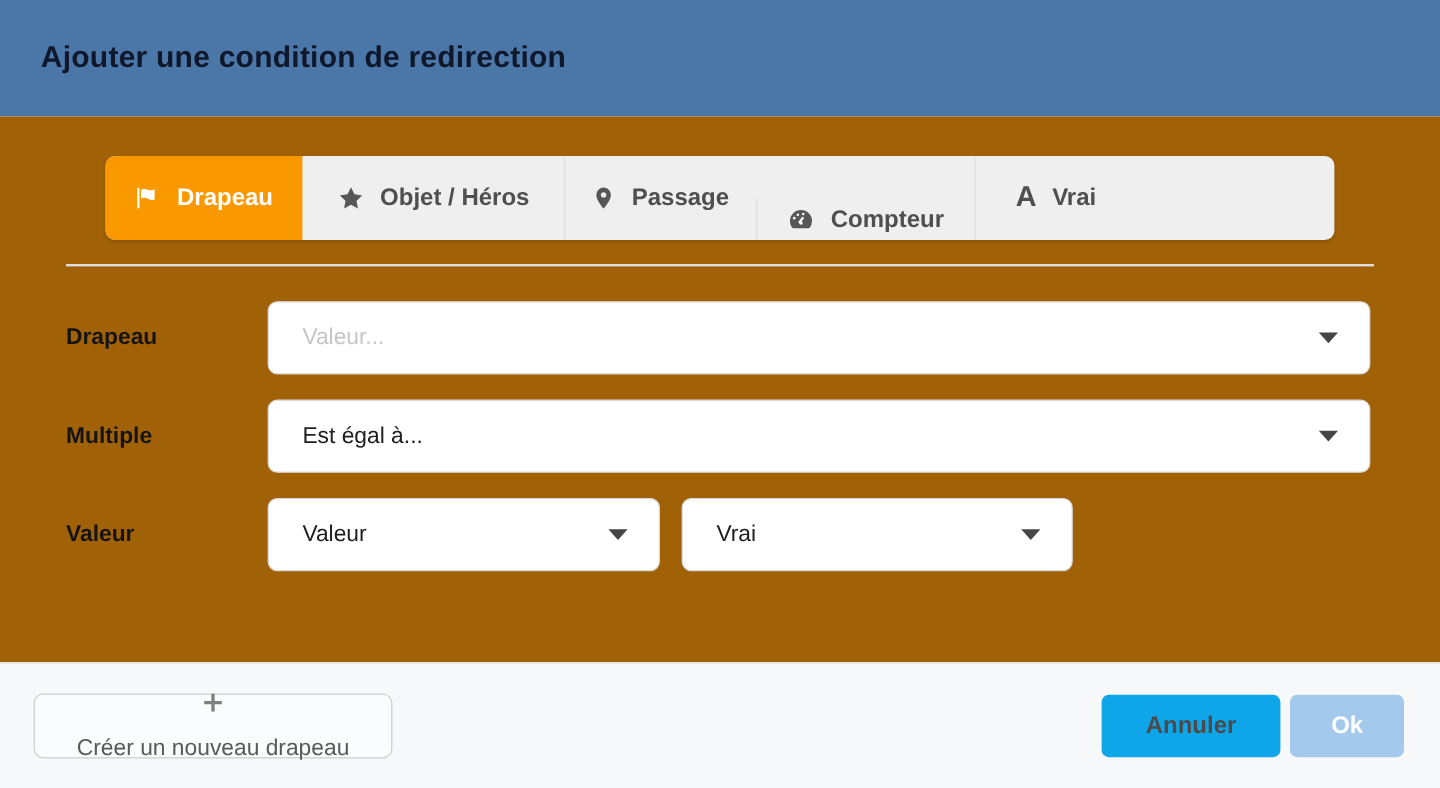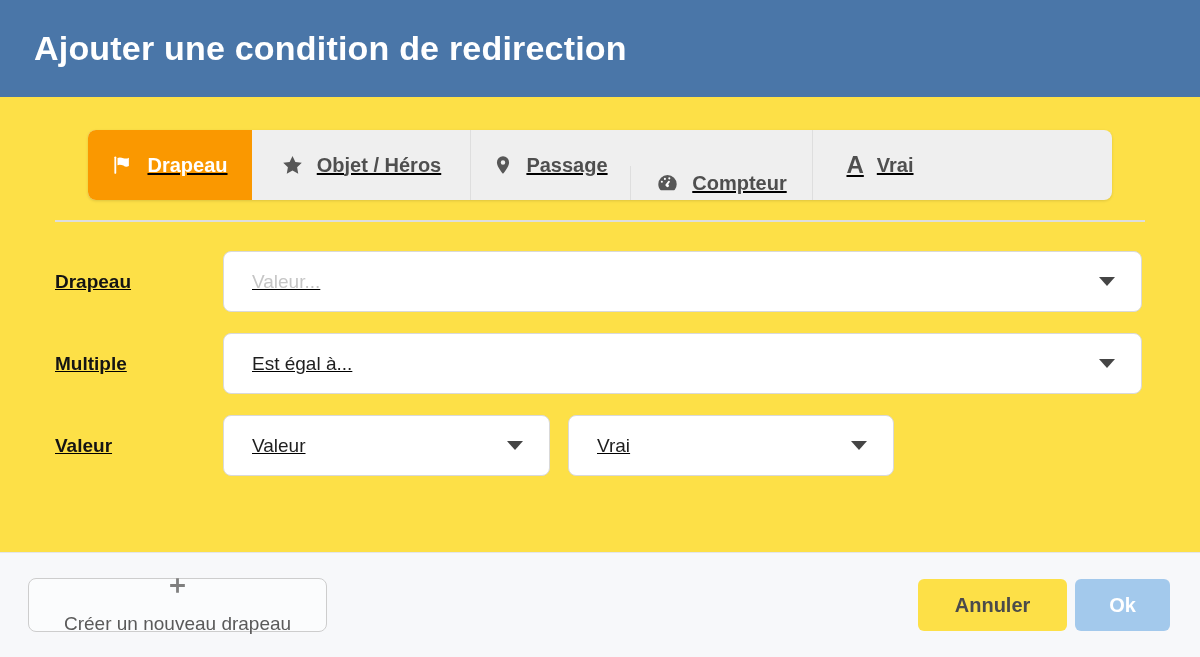--- a/index.html
+++ b/index.html
@@ -14,28 +14,28 @@
   
   .modal-header {
     height: 97px;
     flex: 0 0 97px;
     background: #4a76a8;
     display: flex;
     align-items: center;
     padding-left: 34px;
   }
   .modal-title {
-    color: #ffffff;
-    font-size: 34px;
+    color: #0f172a;
+    font-size: 25px;
     font-weight: 700;
     letter-spacing: 0.2px;
   }
 
   
-  .modal-body { flex: 1 1 auto; background: #fde047; text-decoration: underline; }
+  .modal-body { flex: 1 1 auto; background: #a16207; }
 
   
   .tabbar {
     margin: 33px 0 0 88px;
     width: 1024px;
     height: 70px;
     background: #efefef;
     border-radius: 8px;
     display: flex;
     box-shadow: 0 1px 3px rgba(0,0,0,0.13);
@@ -136,21 +136,21 @@
     color: #5a5a5a;
     font-size: 19px;
     padding: 0 35px;
     gap: 17px;
     flex-direction: column;
   }
   .footer-spacer { flex: 1 1 auto; }
   .btn-cancel {
     height: 52px;
     padding: 0 37px;
-    background: #fde047;
+    background: #0ea5e9;
     color: #4b4b4b;
     font-size: 20px;
     font-weight: 700;
   }
   .btn-ok {
     height: 52px;
     padding: 0 34px;
     margin-left: 8px;
     background: #a3c9ec;
     color: #ffffff;

